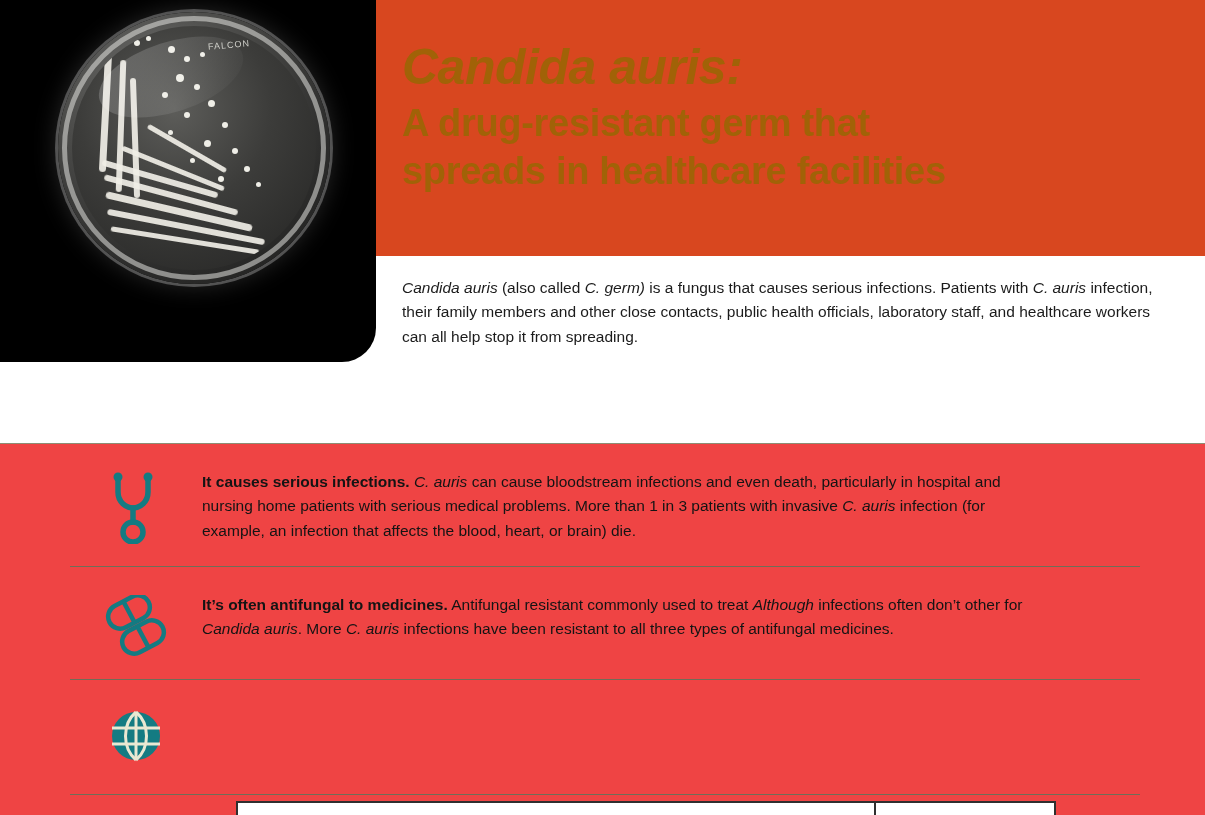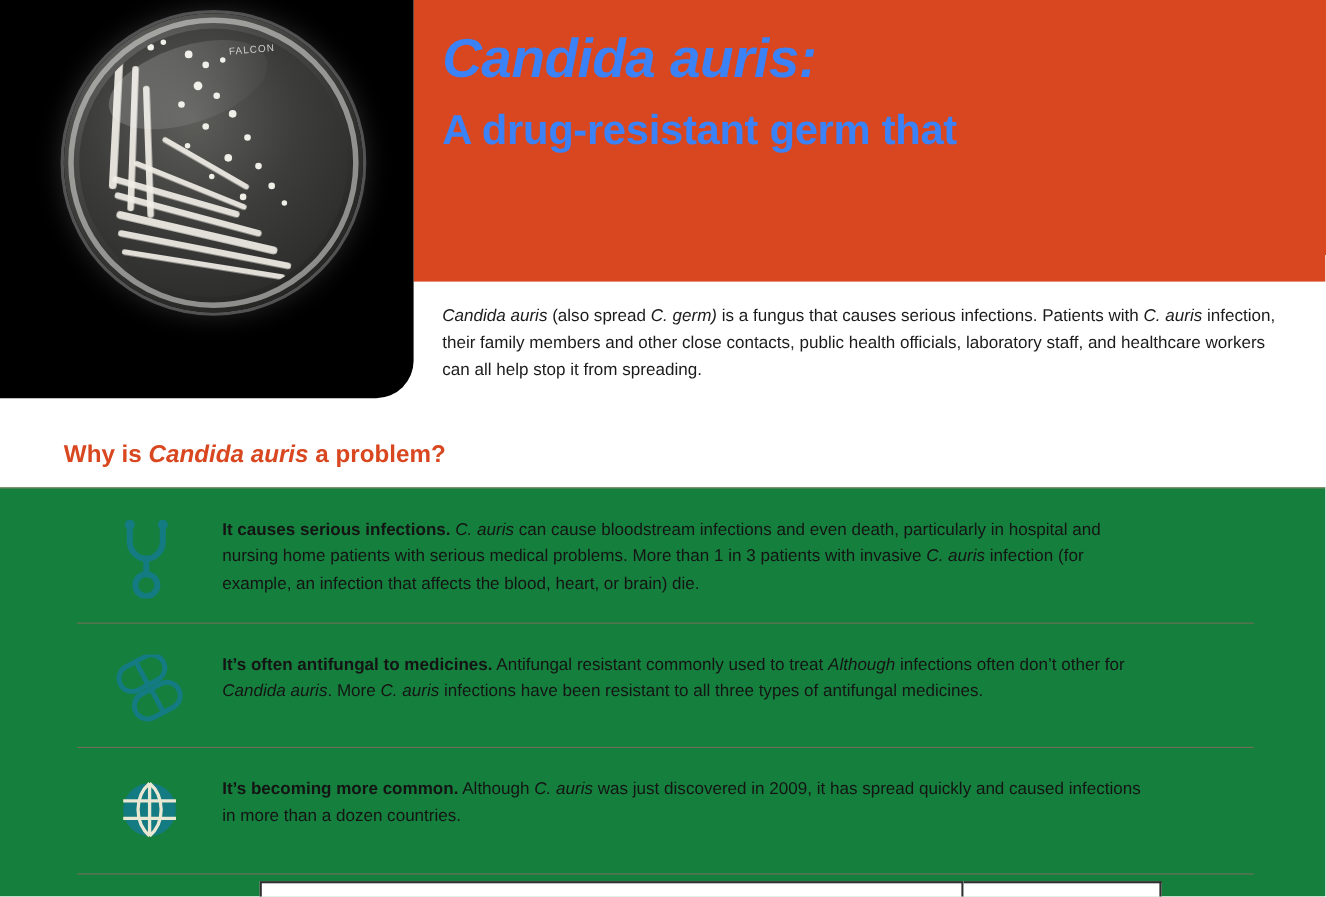--- a/index.html
+++ b/index.html
@@ -13,37 +13,37 @@
   .page { position: relative; width: 1205px; height: 815px; background:#fff; }
 
   
   .header-band {
     position: absolute;
     left: 376px; top: 0; width: 829px; height: 256px;
     background: #d8471f;
   }
   .title-wrap {
     position: absolute;
-    left: 402px; top: 26px; width: 800px;
-    color: #3b82f6;
+    left: 402px; top: 40px; width: 800px;
+    color: #a16207;
   }
   .title-line1 {
     font-size: 50px;
     font-weight: bold;
     font-style: italic;
     letter-spacing: -0.5px;
     line-height: 1.08;
   }
   .title-line2, .title-line3 {
     font-size: 38px;
     font-weight: bold;
     line-height: 1.25;
     letter-spacing: -0.3px;
   }
-  .title-line2 { margin-top: 16px; }
+  .title-line2 { margin-top: 6px; }
 
   
   .photo-block {
     position: absolute;
     left: 0; top: 0;
     width: 376px; height: 362px;
     background: #000000;
     border-bottom-right-radius: 34px;
     overflow: hidden;
   }
@@ -116,21 +116,21 @@
     font-size: 22px;
     font-weight: bold;
     color: #d8471f;
   }
   .section-heading em { font-style: italic; }
 
   
   .panel {
     position: absolute;
     left: 0; top: 443px; width: 1205px; height: 372px;
-    background: #15803d;
+    background: #ef4444;
     border-top: 1.5px solid #8e8d74;
   }
   .rows { position: absolute; left: 70px; top: 0; width: 1070px; }
   .row {
     display: flex;
     align-items: flex-start;
     padding: 26px 0 22px 0;
   }
   .row + .row { border-top: 1.5px solid #6f6e58; }
   .row .icon-cell {
@@ -175,20 +175,21 @@
 </head>
 <body>
 
 <div class="page">
 
   <div class="header-band"></div>
 
   <div class="title-wrap">
     <div class="title-line1">Candida auris:</div>
     <div class="title-line2">A drug-resistant germ that</div>
+    <div class="title-line3">spreads in healthcare facilities</div>
   </div>
 
   <div class="photo-block">
     <div class="dish-outer">
       <div class="dish-rim"></div>
       <div class="dish-inner">
 
         <div class="streak" style="left:30px; top:26px; width:7px; height:120px; transform:rotate(3deg);"></div>
         <div class="streak" style="left:46px; top:34px; width:6px; height:132px; transform:rotate(2deg);"></div>
         <div class="streak" style="left:60px; top:52px; width:6px; height:120px; transform:rotate(-2deg);"></div>
@@ -218,26 +219,23 @@
         <div class="colony" style="left:184px; top:156px; width:5px; height:5px;"></div>
         <div class="colony" style="left:62px; top:14px; width:6px; height:6px;"></div>
         <div class="colony" style="left:74px; top:10px; width:5px; height:5px;"></div>
         <div class="dish-gloss"></div>
       </div>
       <div class="dish-label">FALCON</div>
     </div>
   </div>
 
   <p class="intro">
-    <em>Candida auris</em><span> (also spread </span><em>C. germ)</em><span> is a fungus that causes serious infections. Patients with </span><em>C. auris</em><span> infection, their family members and other close contacts, public health officials, laboratory staff, and healthcare workers can all help stop it from spreading.</span>
+    <em>Candida auris</em><span> (also called </span><em>C. germ)</em><span> is a fungus that causes serious infections. Patients with </span><em>C. auris</em><span> infection, their family members and other close contacts, public health officials, laboratory staff, and healthcare workers can all help stop it from spreading.</span>
   </p>
 
-  <h2 class="section-heading">
-    <span>Why is </span><em>Candida auris</em><span> a problem?</span>
-  </h2>
 
   <div class="panel">
     <div class="rows">
 
       <div class="row">
         <div class="icon-cell">
           <svg width="56" height="72" viewBox="0 0 56 72" aria-hidden="true">
             <g fill="none" stroke="#147b82" stroke-width="5.5" stroke-linecap="round">
               <path d="M10 6 L10 20 C10 30 18 36 25 36 C32 36 40 30 40 20 L40 6"></path>
               <path d="M25 36 L25 50"></path>
@@ -274,23 +272,20 @@
             <circle cx="28" cy="28" r="24" fill="#147b82"></circle>
             <g stroke="#e9e8d2" stroke-width="3" fill="none">
               <path d="M4 20 H52"></path>
               <path d="M4 36 H52"></path>
               <path d="M28 4 V52"></path>
               <path d="M28 4 C14 16 14 40 28 52"></path>
               <path d="M28 4 C42 16 42 40 28 52"></path>
             </g>
           </svg>
         </div>
-        <div class="text-cell">
-          <b>It’s becoming more common.</b><span> Although </span><em>C. auris</em><span> was just discovered in 2009, it has spread quickly and caused infections in more than a dozen countries.</span>
-        </div>
       </div>
 
     </div>
 
     <div class="bottom-rule"></div>
     <div class="bottom-box"></div>
     <div class="bottom-box-right"></div>
   </div>
 
 </div>

